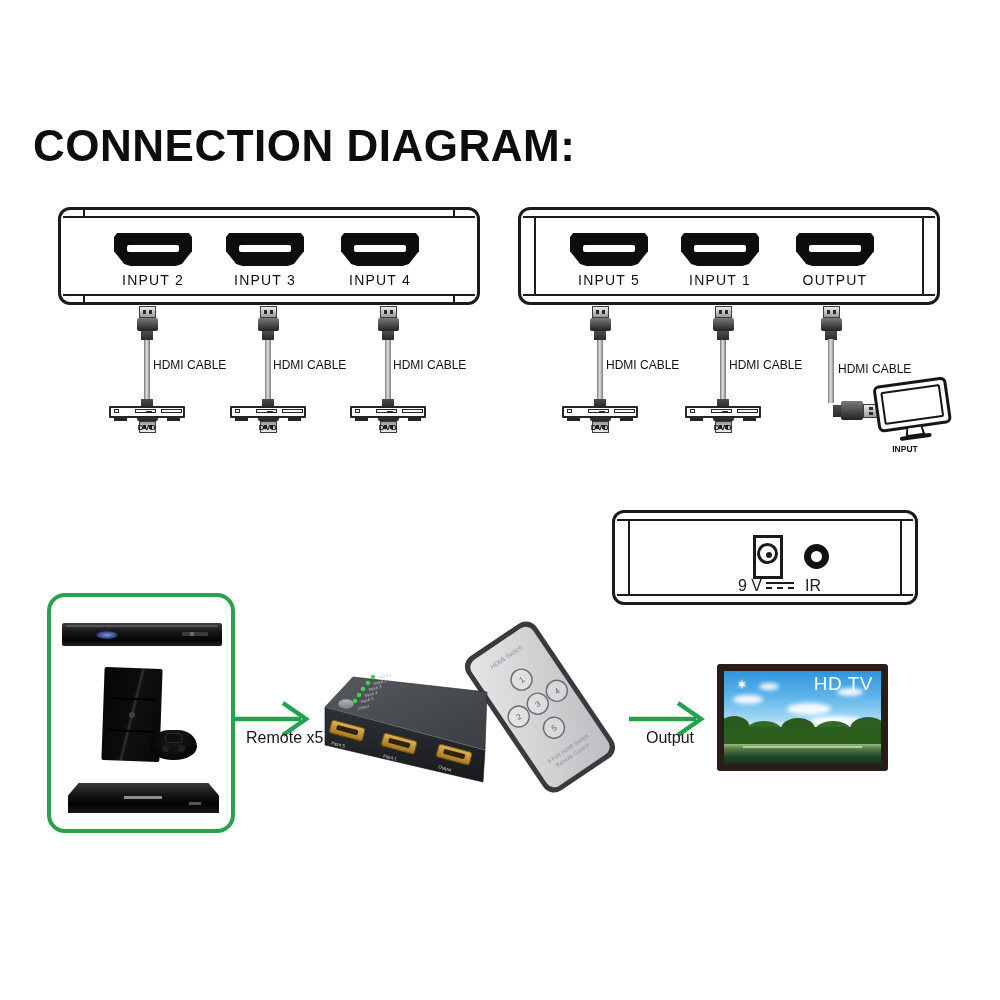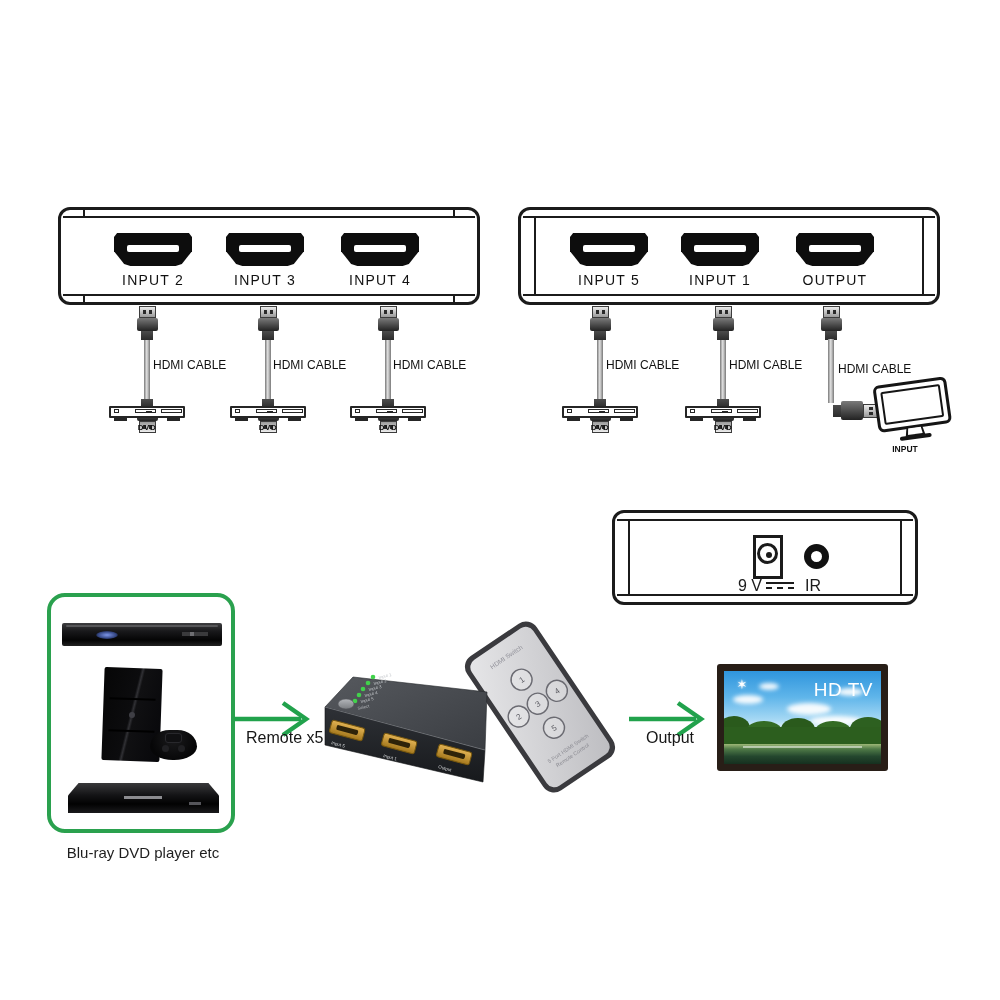--- a/index.html
+++ b/index.html
@@ -129,27 +129,28 @@
   #tv-screen{position:relative;width:100%;height:100%;overflow:hidden;
       background:linear-gradient(180deg,#2f95dd 0%,#5fb5ea 28%,#a5d8f4 52%,#e2f2fb 62%,#cfe9f7 66%);}
   .cl{position:absolute;background:#fff;border-radius:50%;filter:blur(2px);opacity:.92;}
   .treeband{position:absolute;left:0;right:0;top:60%;height:21%;background:#2c5e1e;}
   .tb{position:absolute;border-radius:50%;}
   .water{position:absolute;left:0;right:0;top:79%;height:21%;
       background:linear-gradient(180deg,#9db877 0%,#4f7a47 25%,#24472e 62%,#16301f 100%);}
   .water .streak{position:absolute;left:12%;right:12%;top:2px;height:2px;background:rgba(255,255,255,.5);}
   .sparkle{position:absolute;left:8%;top:6%;color:#fff;font-size:13px;
       text-shadow:0 0 3px rgba(255,255,255,.9);}
-  #tv-label{position:absolute;right:8px;top:8px;color:#fff;font-size:19px;letter-spacing:.5px;}
+  #tv-label{position:absolute;right:8px;top:2px;color:#fff;font-size:19px;letter-spacing:.5px;}
 </style>
 </head>
 <body>
 
 <div id="root">
 
+  <h1 id="title">CONNECTION DIAGRAM:</h1>
 
   <div class="panel" style="left:58px;top:207px;width:422px;height:98px">
     <div class="hline top"></div>
     <div class="hline bot"></div>
     <span class="tick tl"></span>
     <span class="tick bl"></span>
     <span class="tick tr"></span>
     <span class="tick br"></span>
     <div class="hdmi-port" style="left:53px">
         <div class="slot"></div>
@@ -381,21 +382,20 @@
     <div class="ds4">
       <span class="pad"></span>
         <span class="sticks"></span>
     </div>
     <div class="dvdp">
       <span class="tray"></span>
         <span class="btn"></span>
     </div>
   </div>
   <div id="source-caption">
-    <div>Blu-ray DVD player etc</div>
   </div>
 
   <svg class="arrow-svg" style="left:233px;top:698px" width="84" height="42" viewBox="0 0 84 42">
     <line x1="1" y1="21" x2="68" y2="21" stroke="#21a24c" stroke-width="4.5"></line>
     <polyline points="50,5 73,21 50,37" fill="none" stroke="#21a24c" stroke-width="4.5"></polyline>
   </svg>
   <div class="arrow-label" style="left:246px;top:729px">Remote x5</div>
 
   <svg class="arrow-svg" style="left:628px;top:698px" width="84" height="42" viewBox="0 0 84 42">
     <line x1="1" y1="21" x2="68" y2="21" stroke="#21a24c" stroke-width="4.5"></line>

